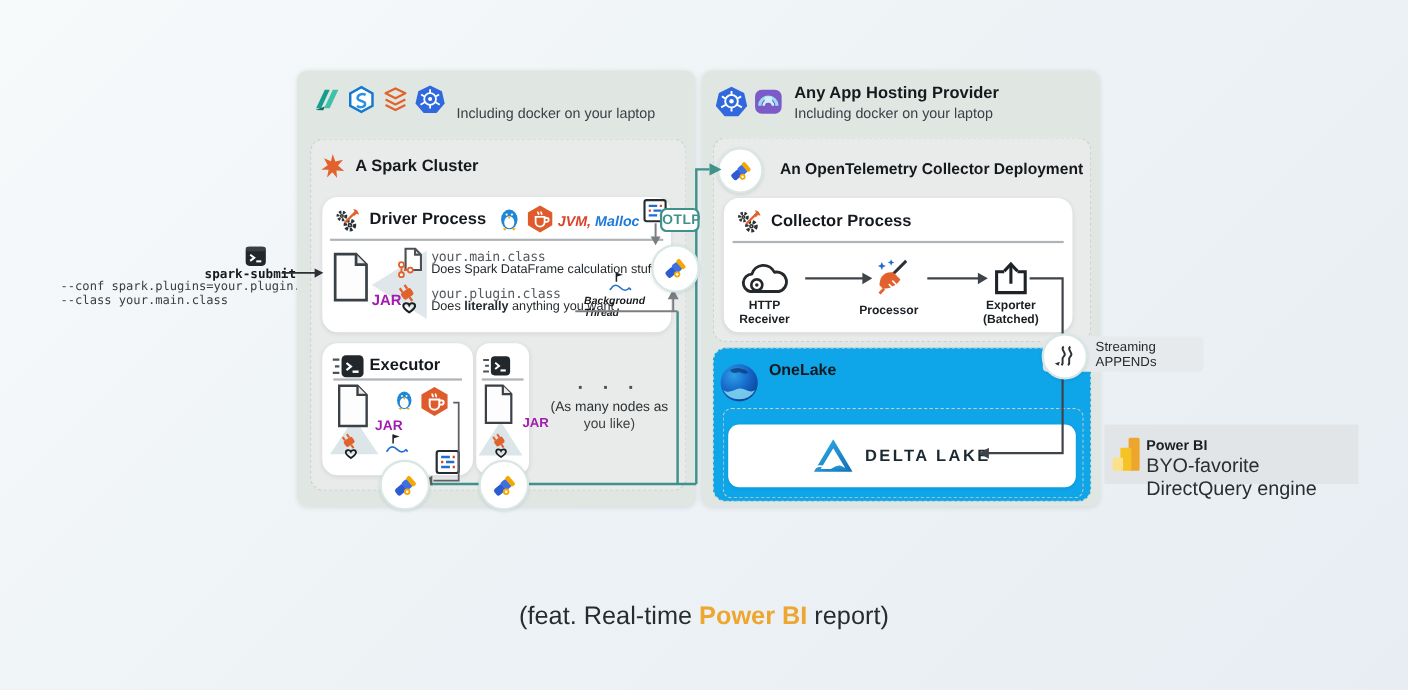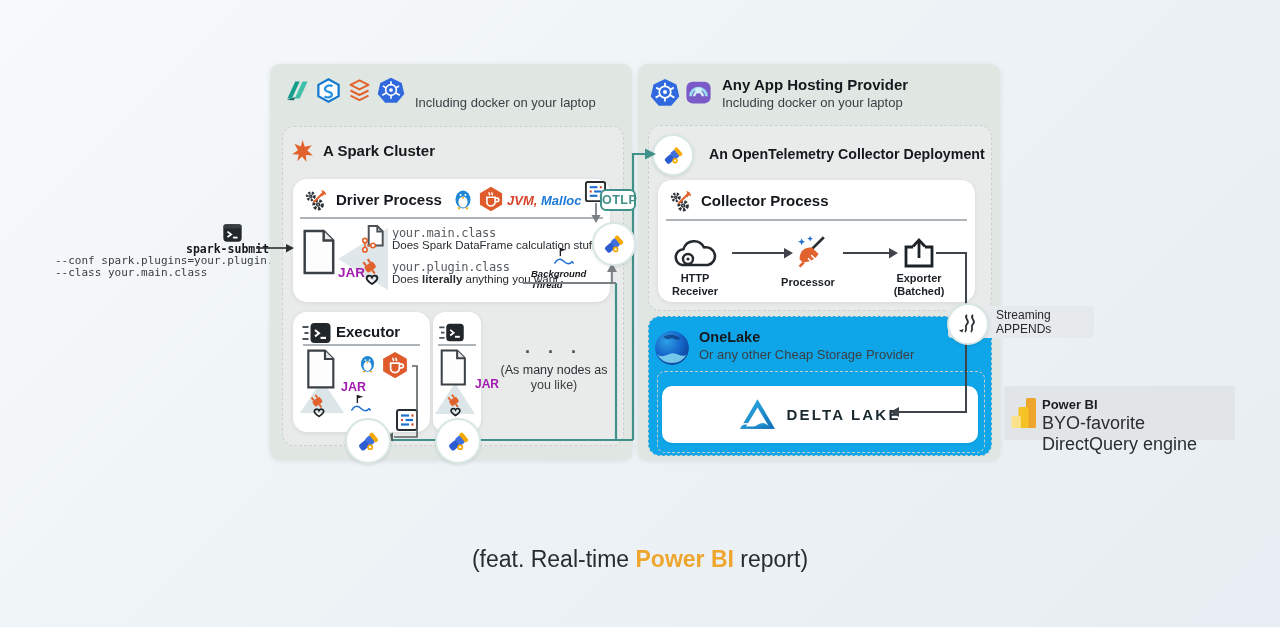--- a/index.html
+++ b/index.html
@@ -429,21 +429,20 @@
               <stop offset="0" stop-color="#2e9fe6"></stop>
               <stop offset=".55" stop-color="#1565c8"></stop>
               <stop offset="1" stop-color="#0b3f8f"></stop>
             </radialGradient>
           </defs>
           <circle cx="18" cy="18" r="16" fill="url(#ol)"></circle>
           <path d="M4 24 a16 16 0 0 0 28 0 c-5 4-9-2-14-1 s-9 5-14 1z" fill="#7fd4f0" opacity=".9"></path>
           <path d="M10 7 a14 14 0 0 1 16 2 c-4 3-6-1-9 0 s-5 1-7-2z" fill="#0a2f6e" opacity=".65"></path>
         </svg>
       <div class="abs hdr-title" style="left:50px;top:12px;font-size:14.5px;">OneLake</div>
-      <div class="abs hdr-sub" style="left:50px;top:30px;">Or any other Cheap Storage Provider</div>
       <div class="abs" style="left:8px;top:54px;width:326px;height:80px;border:1.5px dashed #c4ccc8;border-radius:8px;"></div>
       <div class="abs" style="left:13px;top:69px;width:316px;height:57px;background:#fff;border-radius:10px;box-shadow:0 1px 3px rgba(25,45,45,.08);">
         <div class="centerflex">
           <svg width="37" height="33" viewBox="0 0 34 30">
               <defs>
                 <linearGradient id="dl" x1="0" y1="0" x2="1" y2="1">
                   <stop offset="0" stop-color="#31b3e8"></stop>
                   <stop offset="1" stop-color="#0f6cb5"></stop>
                 </linearGradient>
               </defs>

